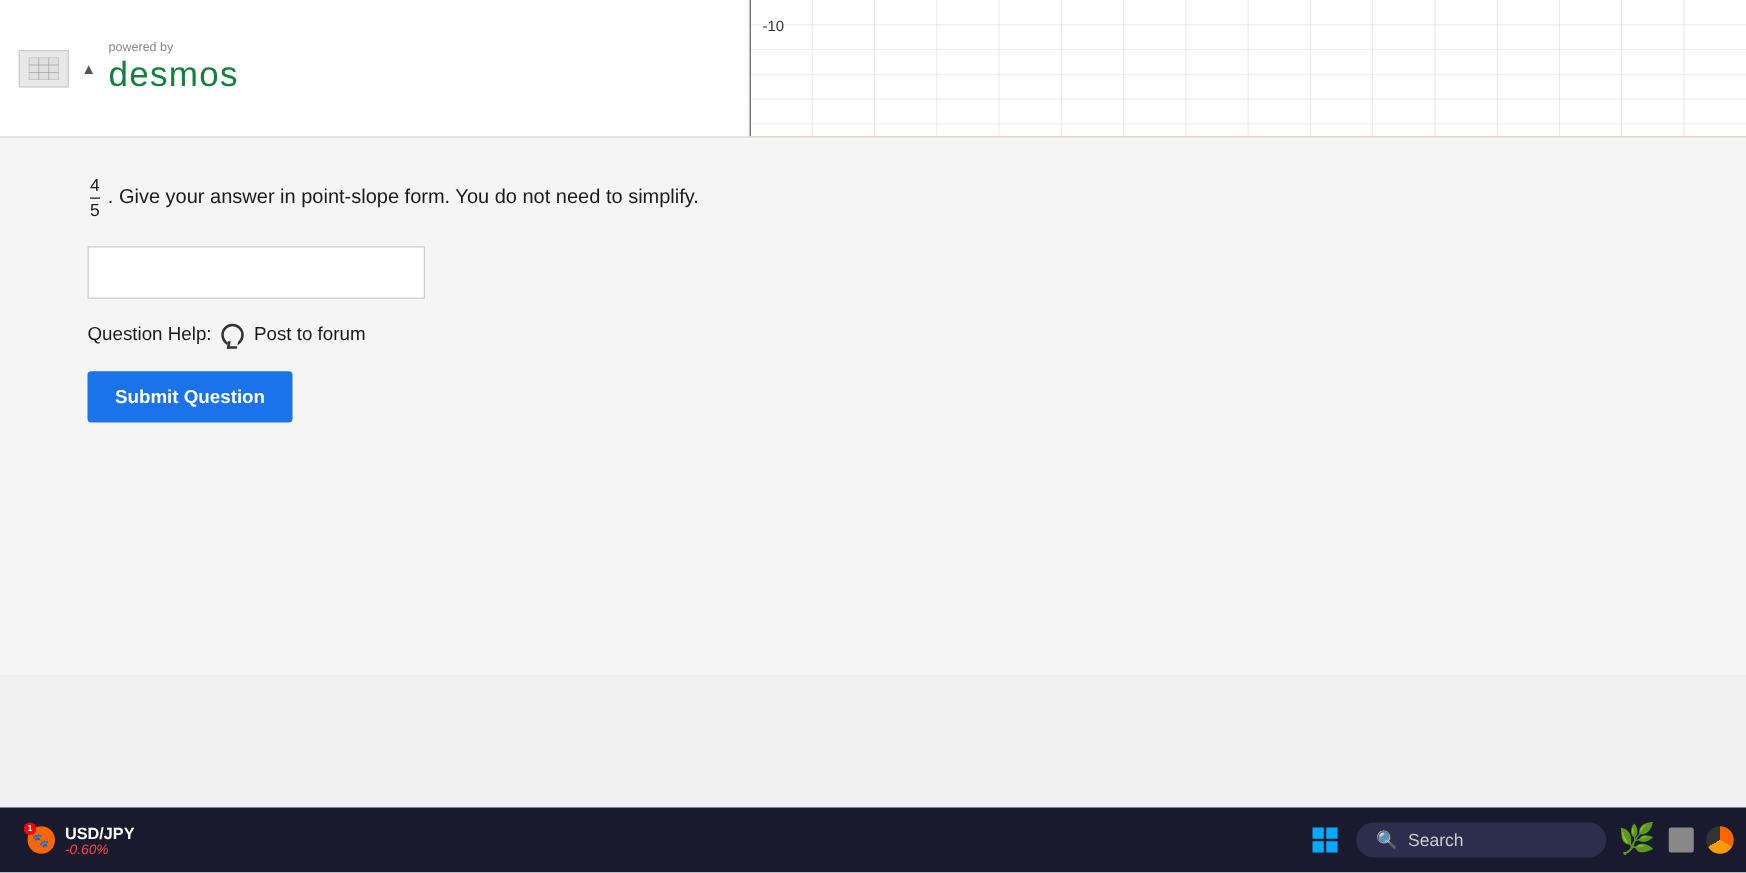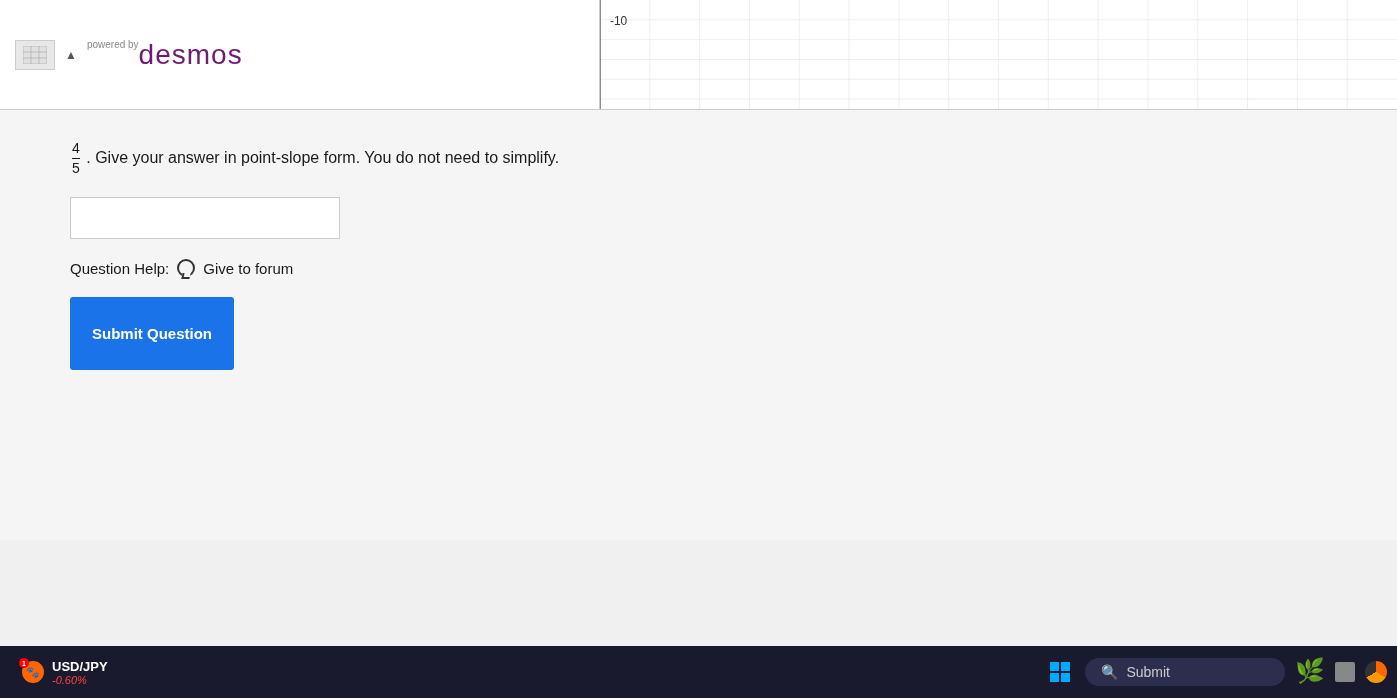--- a/index.html
+++ b/index.html
@@ -43,32 +43,32 @@
       color: #555;
     }
 
     .desmos-arrow {
       font-size: 12px;
       color: #555;
     }
 
     .desmos-logo-area {
       display: flex;
-      flex-direction: row;
+      flex-direction: column;
     }
 
     .powered-by {
       font-size: 10px;
       color: #888;
     }
 
     .desmos-text {
       font-size: 28px;
       font-weight: 300;
-      color: #701a75;
+      color: #15803d;
       letter-spacing: 1px;
     }
 
     .graph-area {
       flex: 1;
       background: #fde047;
       position: relative;
       overflow: hidden;
     }
 
@@ -119,21 +119,21 @@
       border: 1px solid #ccc;
       background: #ffffff;
       margin-bottom: 20px;
       padding: 8px;
       font-size: 14px;
       outline: none;
     }
 
     .question-help {
       display: flex;
-      align-items: flex-end;
+      align-items: center;
       gap: 8px;
       margin-bottom: 20px;
       font-size: 15px;
       color: #1a1a1a;
     }
 
     .forum-icon {
       width: 18px;
       height: 18px;
       border: 2px solid #333;
@@ -161,21 +161,21 @@
     .post-to-forum {
       color: #1a1a1a;
       cursor: pointer;
       font-size: 15px;
     }
 
     .submit-btn {
       background: #1a73e8;
       color: #ffffff;
       border: none;
-      padding: 28px 22px;
+      padding: 12px 22px;
       font-size: 15px;
       font-weight: 600;
       cursor: pointer;
       border-radius: 3px;
     }
 
     
     .taskbar {
       position: absolute;
       bottom: 0;
@@ -381,21 +381,21 @@
       <span class="fraction-den">5</span>
     </span>
     <span>. Give your answer in point-slope form. You do not need to simplify.</span>
   </p>
 
   <input class="answer-input" type="text" placeholder="" style="">
 
   <div class="question-help">
     <span>Question Help:</span>
     <span class="forum-icon"></span>
-    <span class="post-to-forum">Give to forum</span>
+    <span class="post-to-forum">Post to forum</span>
   </div>
 
   <button class="submit-btn">Submit Question</button>
 </div>
 
 <div class="taskbar">
   <div class="taskbar-forex">
     <div class="forex-icon">
       <div class="forex-badge">1</div>
       🐾
@@ -413,20 +413,20 @@
       <div class="windows-icon">
         <div class="win-sq"></div>
         <div class="win-sq"></div>
         <div class="win-sq"></div>
         <div class="win-sq"></div>
       </div>
     </div>
 
     <div class="search-area">
       <span class="search-icon">🔍</span>
-      <span class="search-text">Submit</span>
+      <span class="search-text">Search</span>
     </div>
 
     <div class="taskbar-plant-icon">🌿</div>
     <div class="taskbar-monitor"></div>
     <div class="taskbar-circle"></div>
   </div>
 </div>
 
 </body></html>

